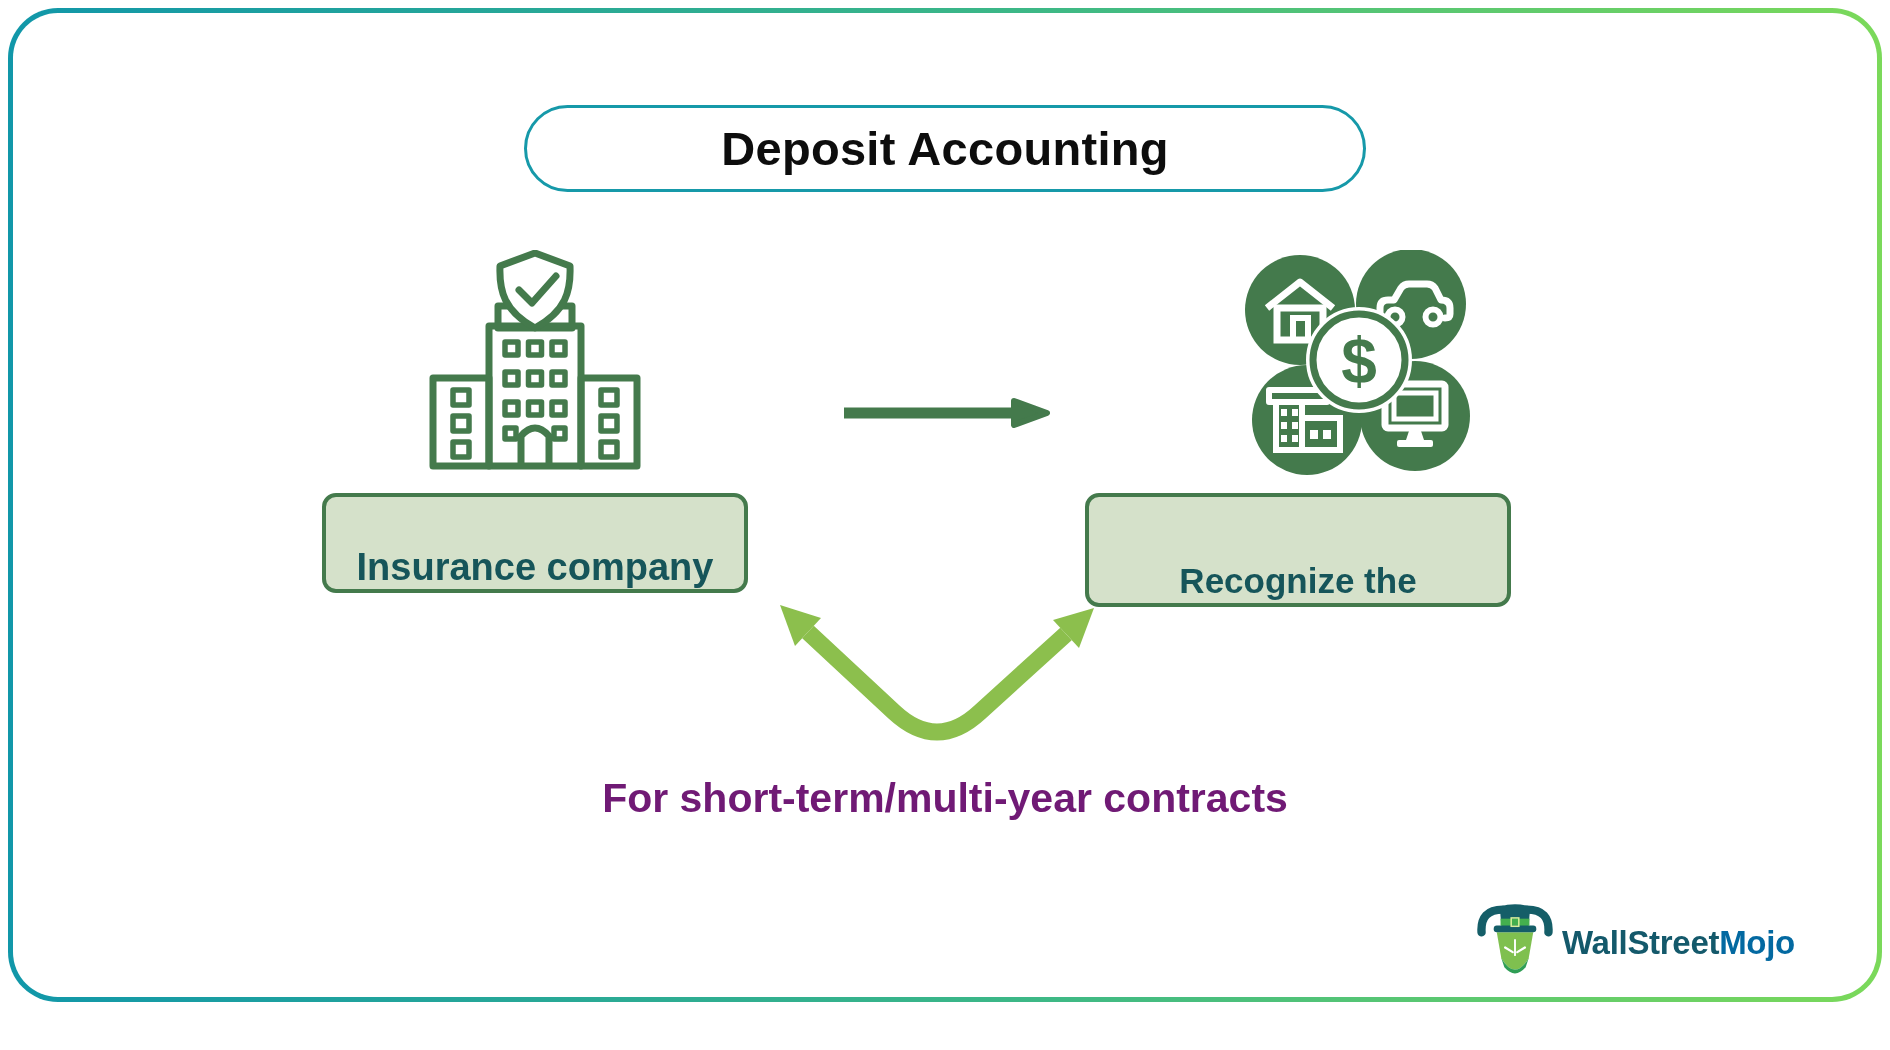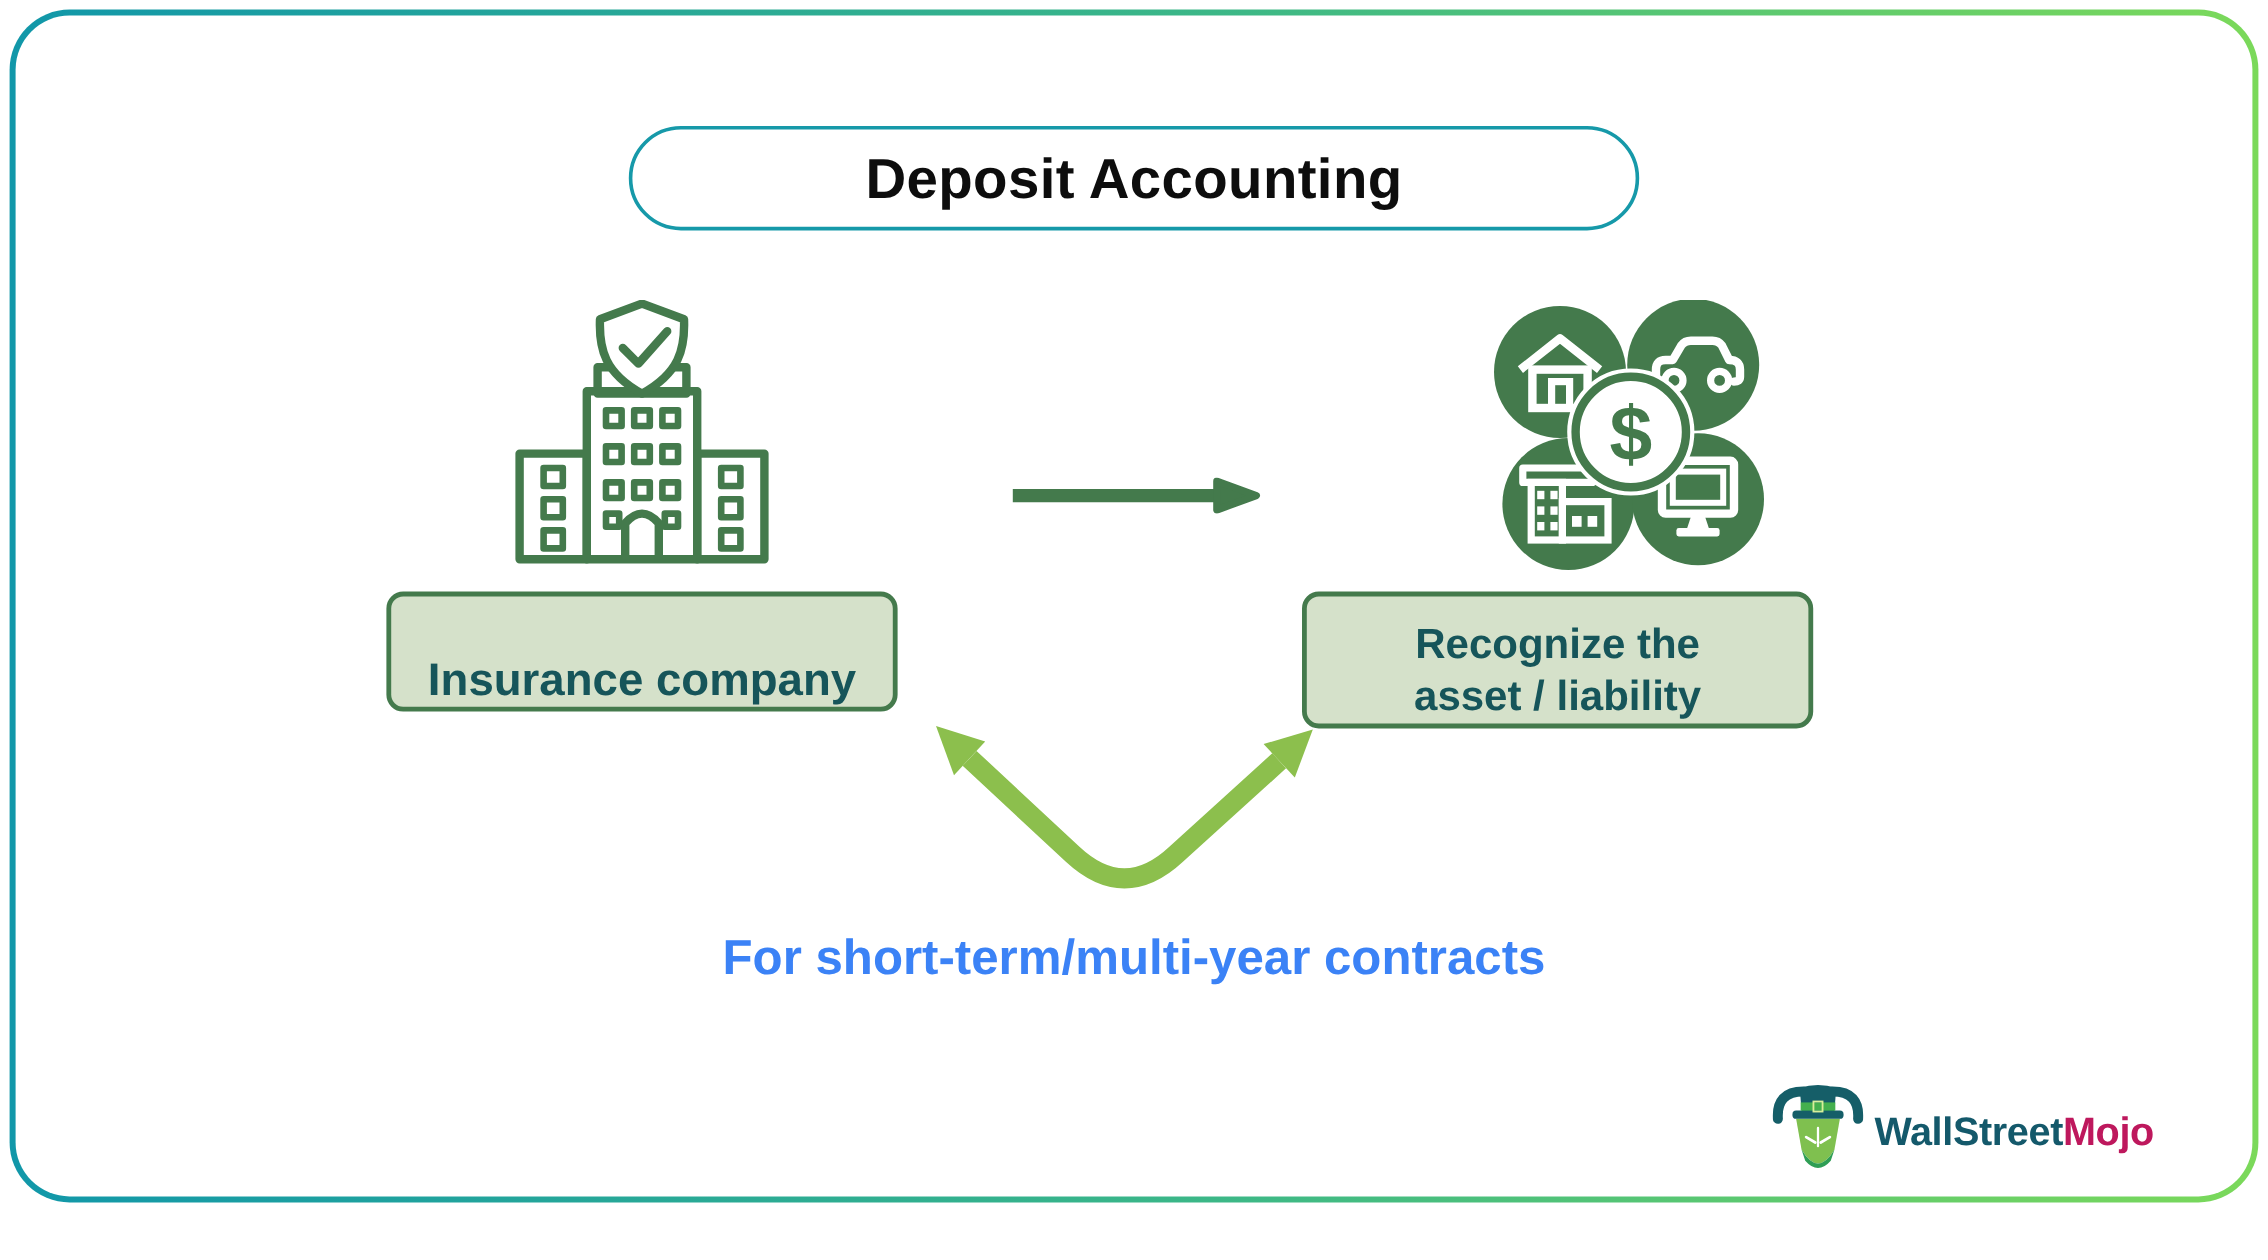--- a/index.html
+++ b/index.html
@@ -25,27 +25,27 @@
 
   
   .label-box{position:absolute;background:#d5e1ca;border:4px solid #447a4c;border-radius:14px;
              display:flex;flex-direction:column;align-items:center;justify-content:flex-end;
              color:#16555a;font-weight:bold;text-align:center;box-sizing:border-box;}
   .label-left{left:322px;top:493px;width:426px;height:100px;font-size:38px;}
   .label-right{left:1085px;top:493px;width:426px;height:114px;font-size:35px;line-height:1.26;}
 
   
   .caption{position:absolute;left:50%;top:775px;transform:translateX(-50%);
-           font-size:41px;font-weight:bold;color:#3b82f6;white-space:nowrap;}
+           font-size:41px;font-weight:bold;color:#701a75;white-space:nowrap;}
 
   
   .logo{position:absolute;left:1477px;top:897px;display:flex;align-items:center;gap:9px;}
   .logo-text{font-size:33px;font-weight:bold;letter-spacing:-0.3px;white-space:nowrap;}
   .logo-text .p1{color:#14596b;}
-  .logo-text .p2{color:#be185d;}
+  .logo-text .p2{color:#0369a1;}
 </style>
 </head>
 <body>
 
 <div class="canvas">
 
   <div class="frame">
     <div class="frame-inner"></div>
   </div>
 
@@ -137,21 +137,20 @@
       <text x="116" y="133" text-anchor="middle" font-family="Liberation Sans, sans-serif" font-size="64" font-weight="bold" fill="#447a4c">$</text>
     </g>
   </svg>
 
   <div class="label-box label-left">
     <span>Insurance company</span>
   </div>
 
   <div class="label-box label-right">
     <span>Recognize the</span>
-    <span>asset / liability</span>
   </div>
 
   <svg class="v-arrow-svg" width="330" height="170" viewBox="0 0 330 170">
     <path d="M36 40 L122 120 Q165 160 208 120 L294 42" fill="none" stroke="#8cbf4d" stroke-width="17"></path>
     <polygon points="8,13 49,26 23,54" fill="#8cbf4d"></polygon>
     <polygon points="322,16 307,56 281,28" fill="#8cbf4d"></polygon>
   </svg>
 
   <div class="caption">For short-term/multi-year contracts</div>
 

